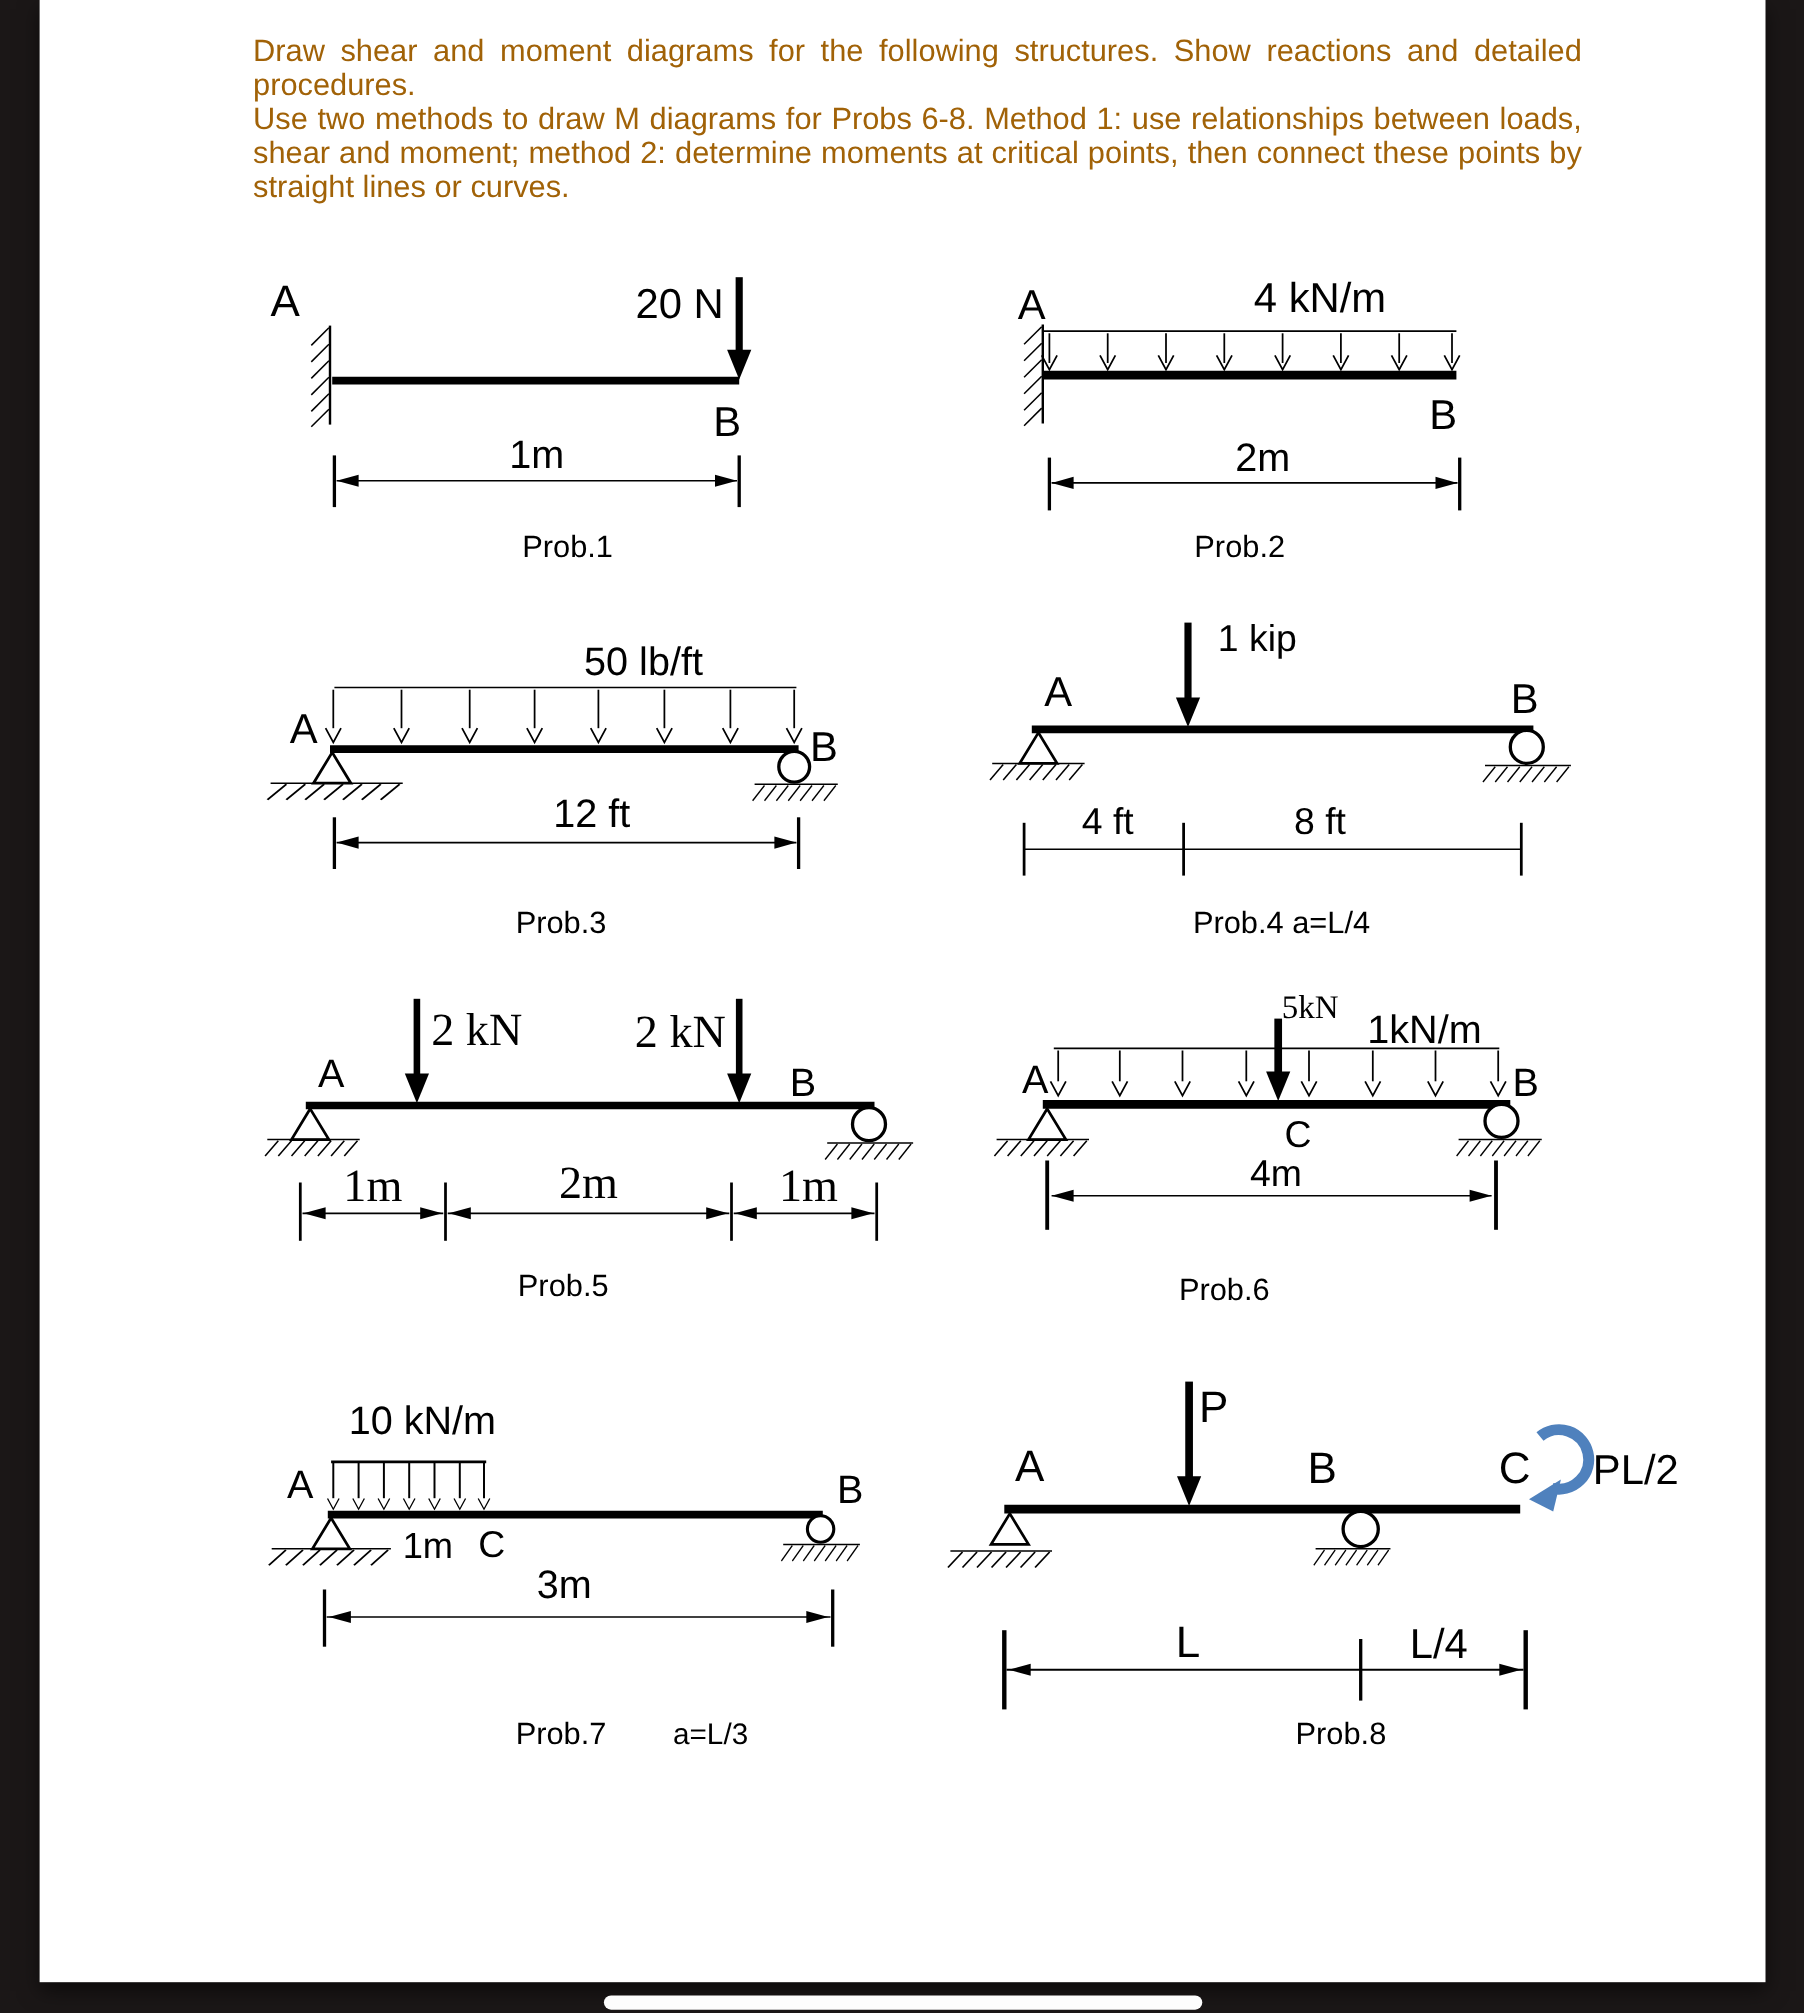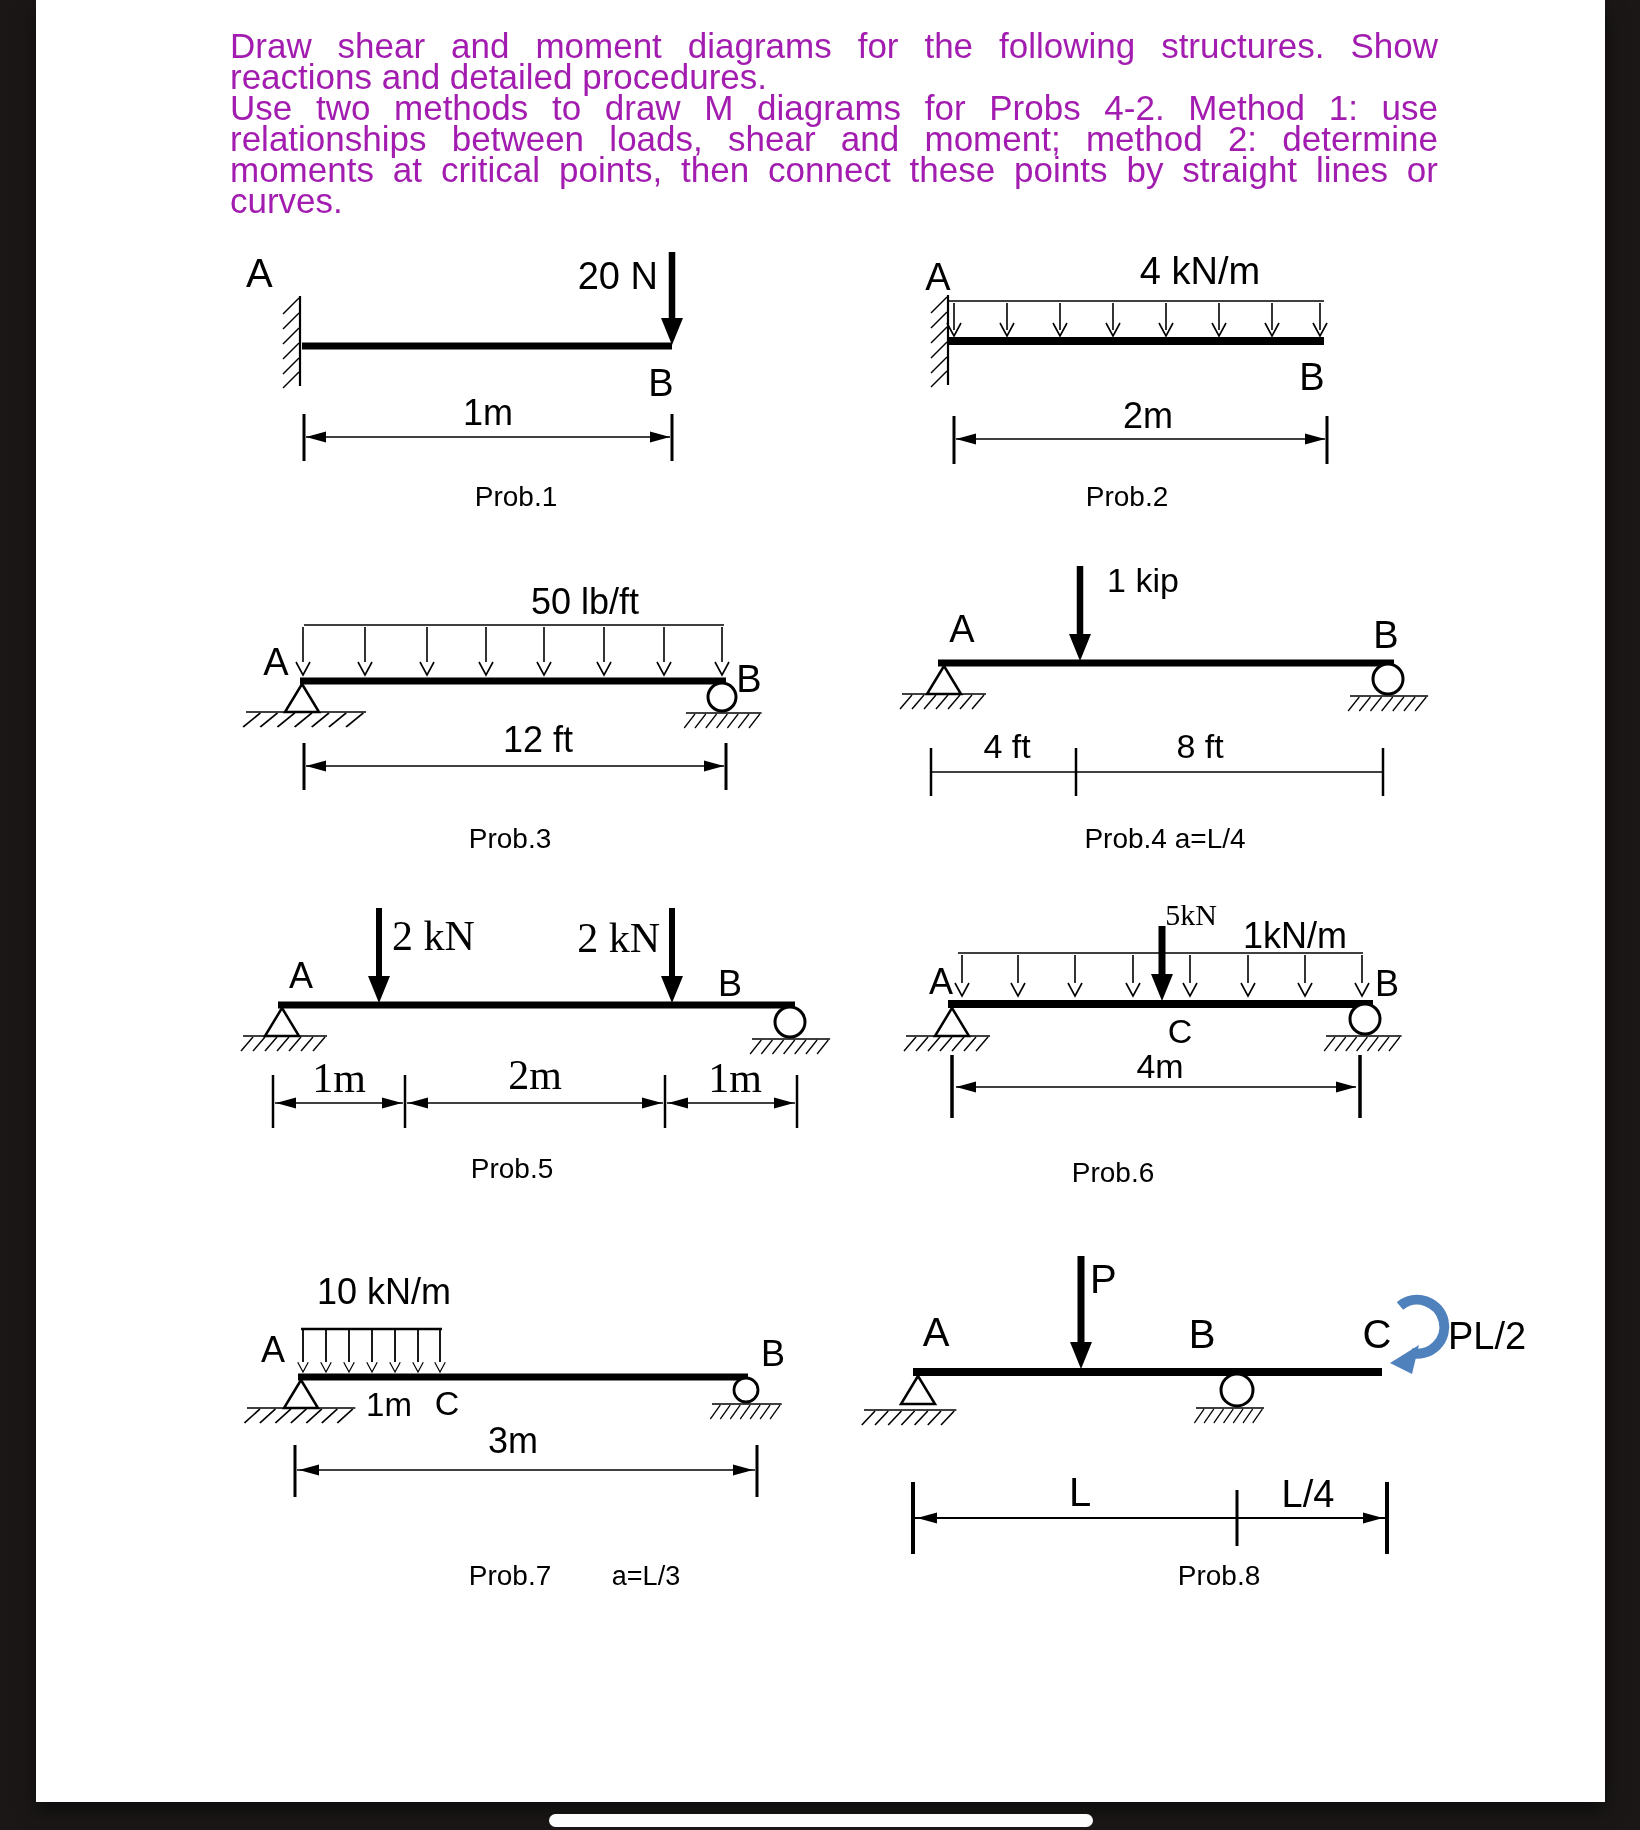--- a/index.html
+++ b/index.html
@@ -9,40 +9,40 @@
     font-family:"Liberation Sans",sans-serif;
     overflow:hidden;
   }
   .page{
     position:absolute;left:36px;top:0;width:1569px;height:1802px;
     background:#ffffff;
     box-shadow:0 8px 18px rgba(0,0,0,.55);
   }
   .header-text{
     position:absolute;left:194px;top:30px;width:1208px;
-    font-size:35px;line-height:31px;color:#a21caf;
+    font-size:28px;line-height:31px;color:#a16207;
     text-align:justify;
   }
   .header-text p{margin:0;}
   .diagram-svg{position:absolute;left:0;top:0;width:1640px;height:1830px;}
   .scroll-pill{
     position:absolute;left:549px;top:1814px;width:544px;height:13px;
     background:#fdfdfd;border-radius:7px;
   }
   text{fill:#000;}
   .sans{font-family:"Liberation Sans",sans-serif;}
   .serif{font-family:"Liberation Serif","DejaVu Serif",serif;}
 </style>
 </head>
 <body>
 
 <div class="page">
   <div class="header-text">
     <p>Draw shear and moment diagrams for the following structures. Show reactions and detailed procedures.</p>
-    <p>Use two methods to draw M diagrams for Probs 4-2. Method 1: use relationships between loads, shear and moment; method 2: determine moments at critical points, then connect these points by straight lines or curves.</p>
+    <p>Use two methods to draw M diagrams for Probs 6-8. Method 1: use relationships between loads, shear and moment; method 2: determine moments at critical points, then connect these points by straight lines or curves.</p>
   </div>
 </div>
 
 <svg class="diagram-svg" viewBox="0 0 1640 1830">
   <defs>
     <g id="pin">
         <polygon points="0,0 -17,28 17,28" fill="#fff" stroke="#000" stroke-width="2.5"></polygon>
       </g>
     <g id="ghatch" stroke="#000" stroke-width="1.4">
       <line x1="0" y1="0" x2="84" y2="0"></line>

